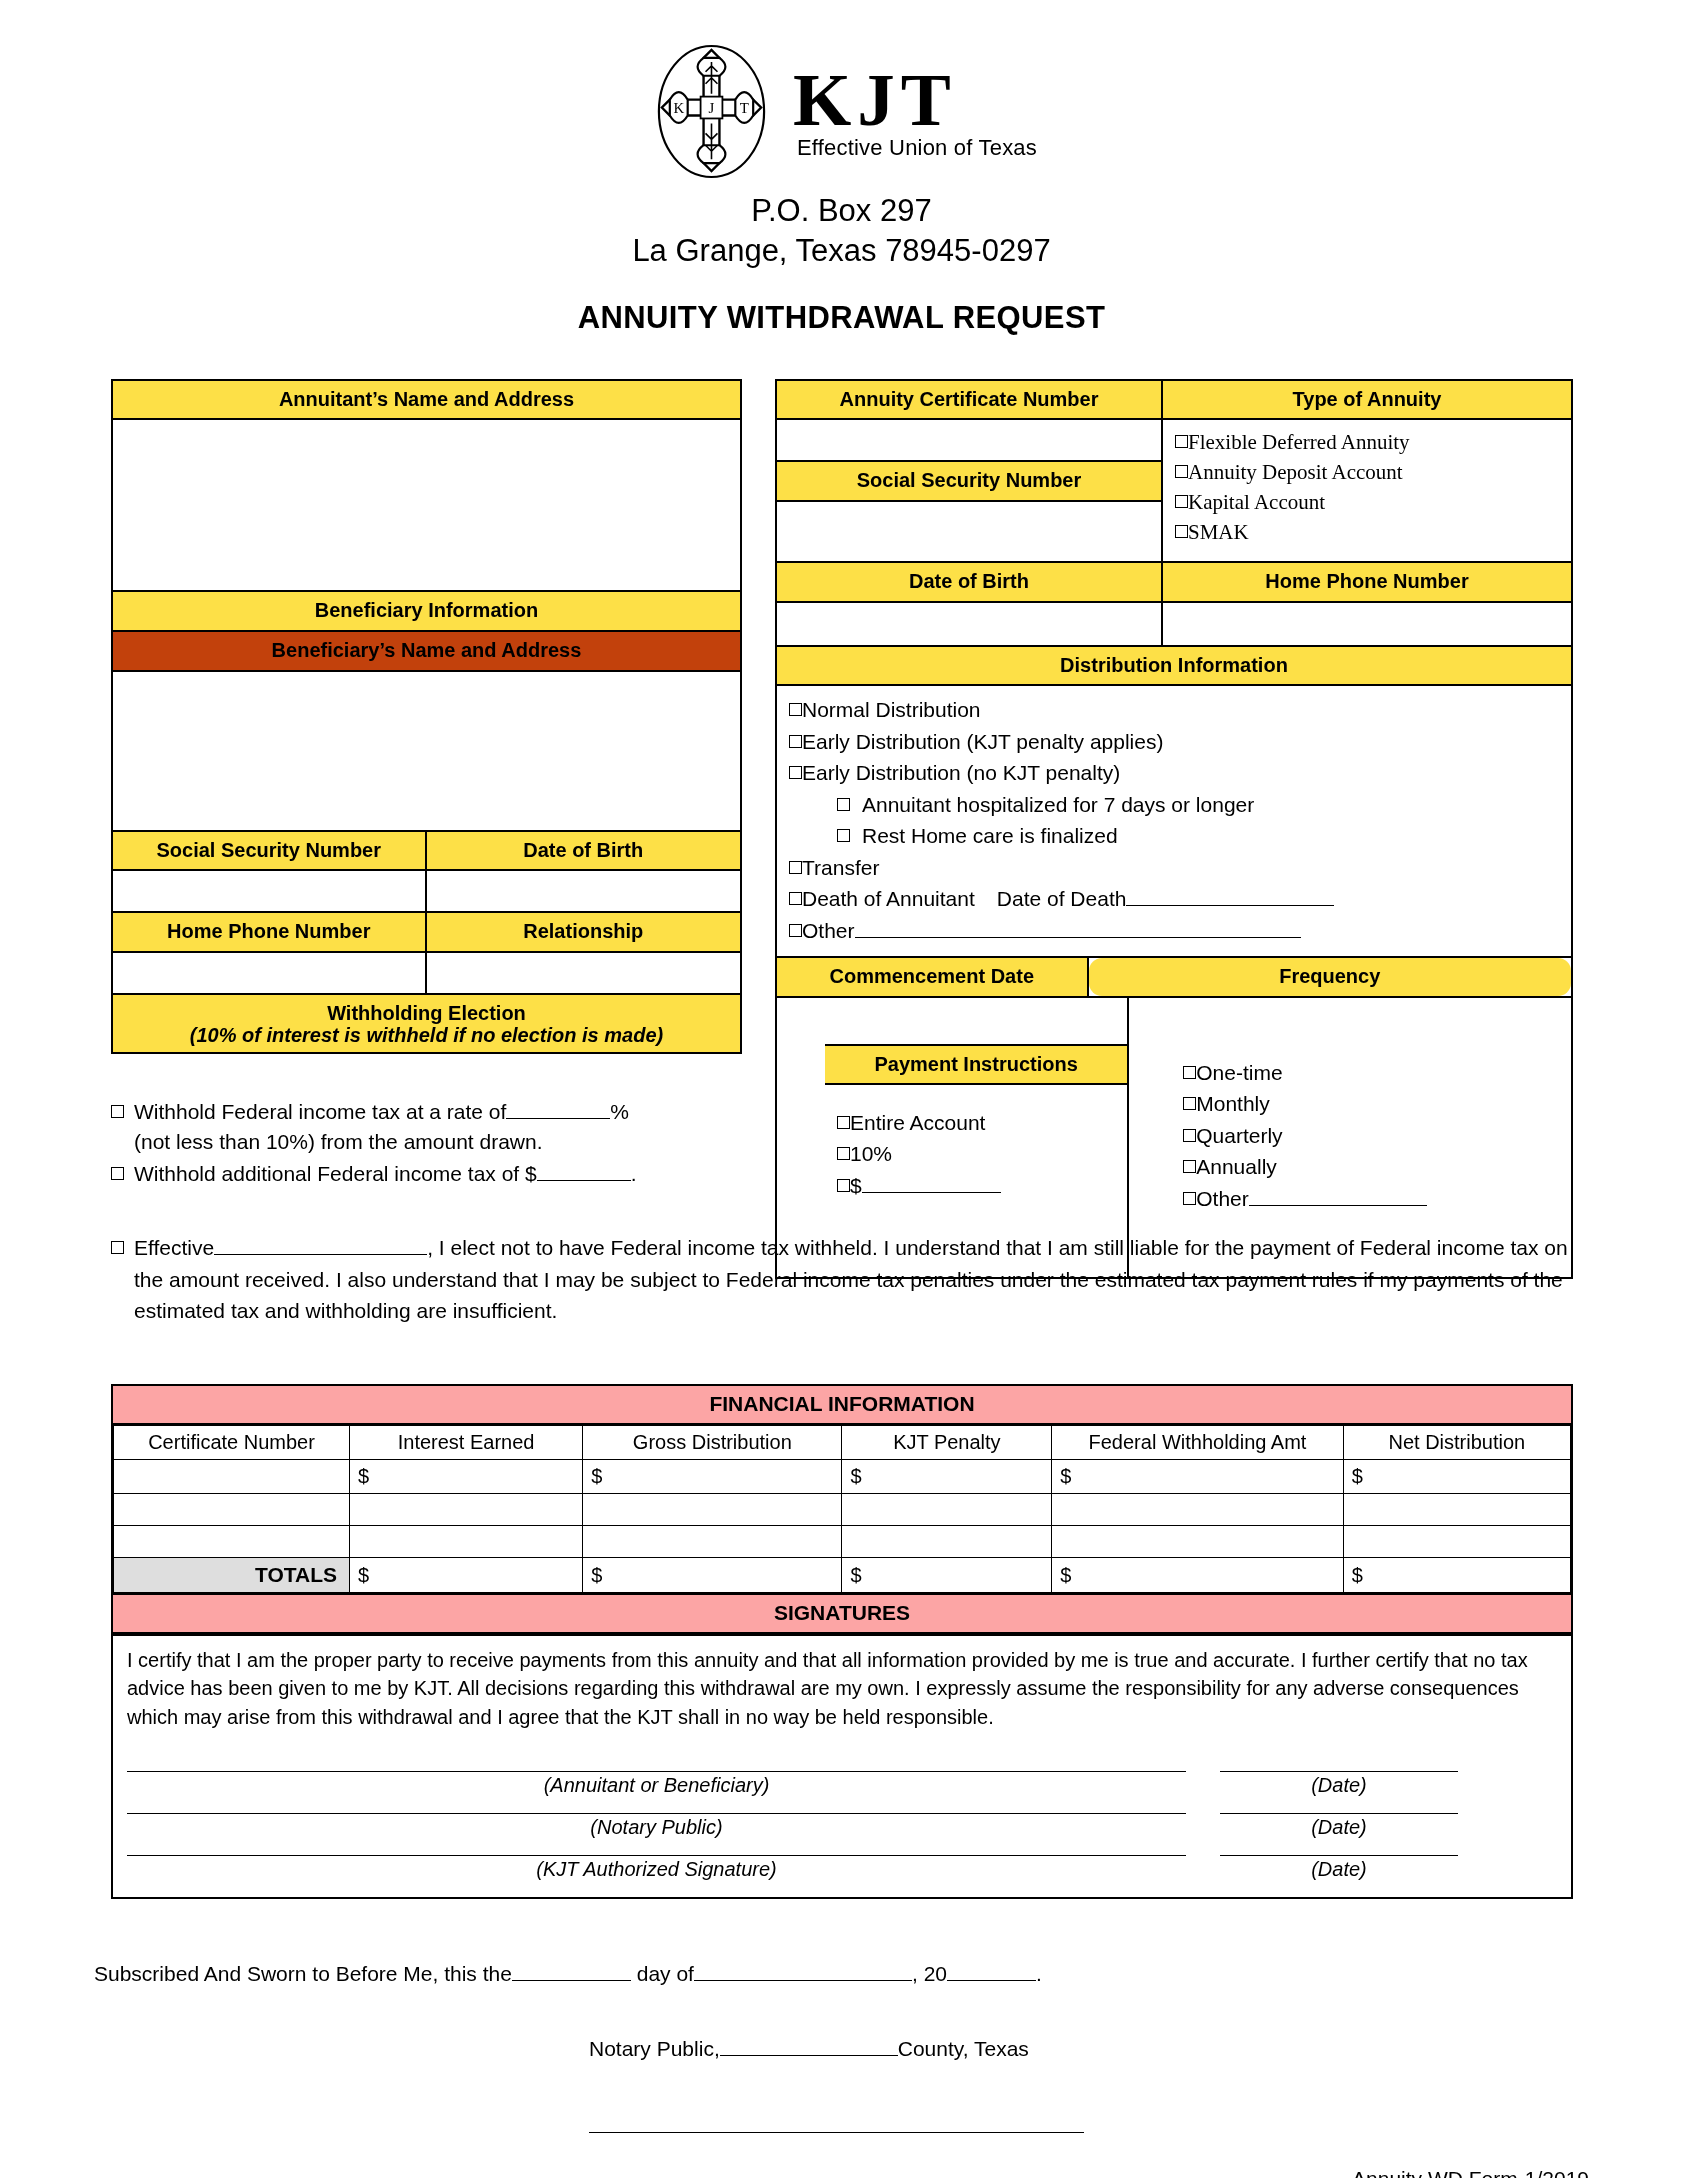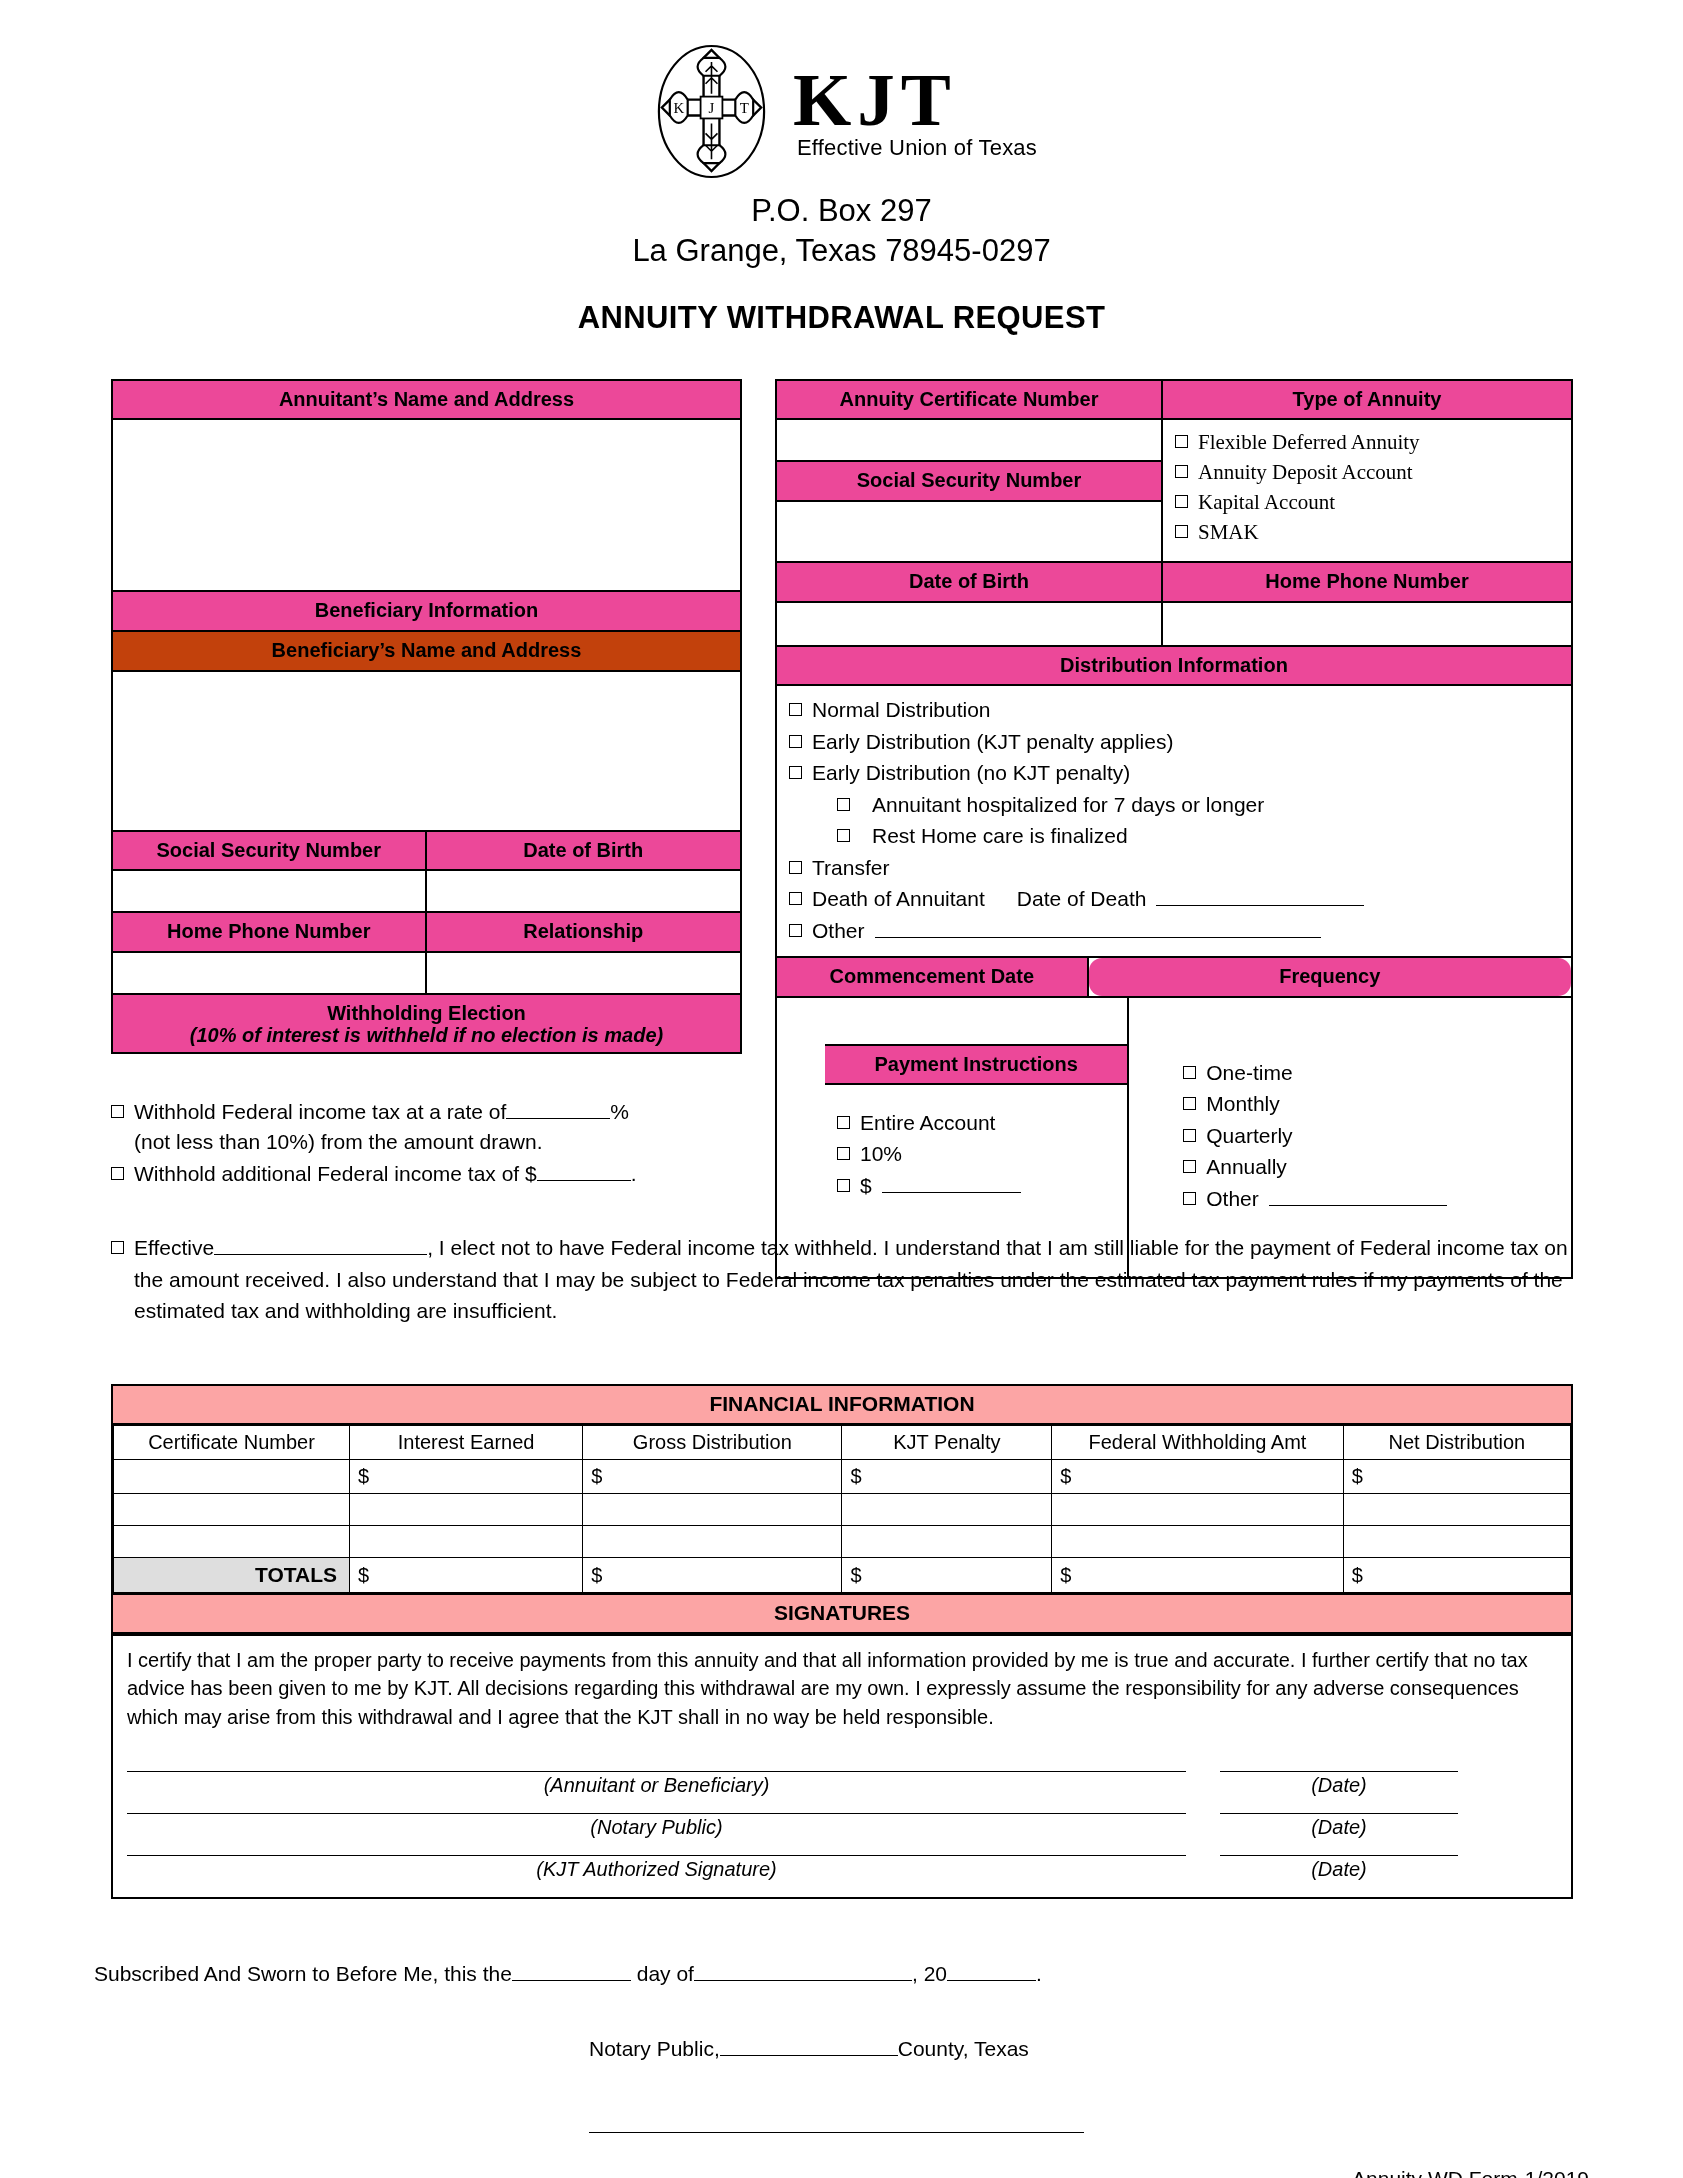--- a/index.html
+++ b/index.html
@@ -62,21 +62,21 @@
     font-weight: bold;
     font-size: 31px;
     letter-spacing: 0.4px;
     text-align: center;
     margin-top: 30px;
     margin-bottom: 28px;
   }
 
   
   .hdr {
-    background: #ec4899;
+    background: #fde047;
     font-weight: bold;
     font-size: 20px;
     text-align: center;
     padding: 7px 4px 8px 4px;
     font-family: "Liberation Sans", sans-serif;
     line-height: 1.12;
   }
   .hdr.italic-sub {
     padding-bottom: 6px;
   }
@@ -121,21 +121,20 @@
   
   .cklist {
     padding: 6px 10px 8px 12px;
     font-size: 21px;
     line-height: 1.5;
     font-family: "Liberation Sans", sans-serif;
   }
   .ck {
     display: flex;
     align-items: baseline;
-    gap: 10px;
     white-space: nowrap;
   }
   .ck.indent { padding-left: 48px; }
   .box {
     display: inline-block;
     width: 11px;
     height: 11px;
     border: 1.4px solid #000;
     flex: 0 0 auto;
     position: relative;

